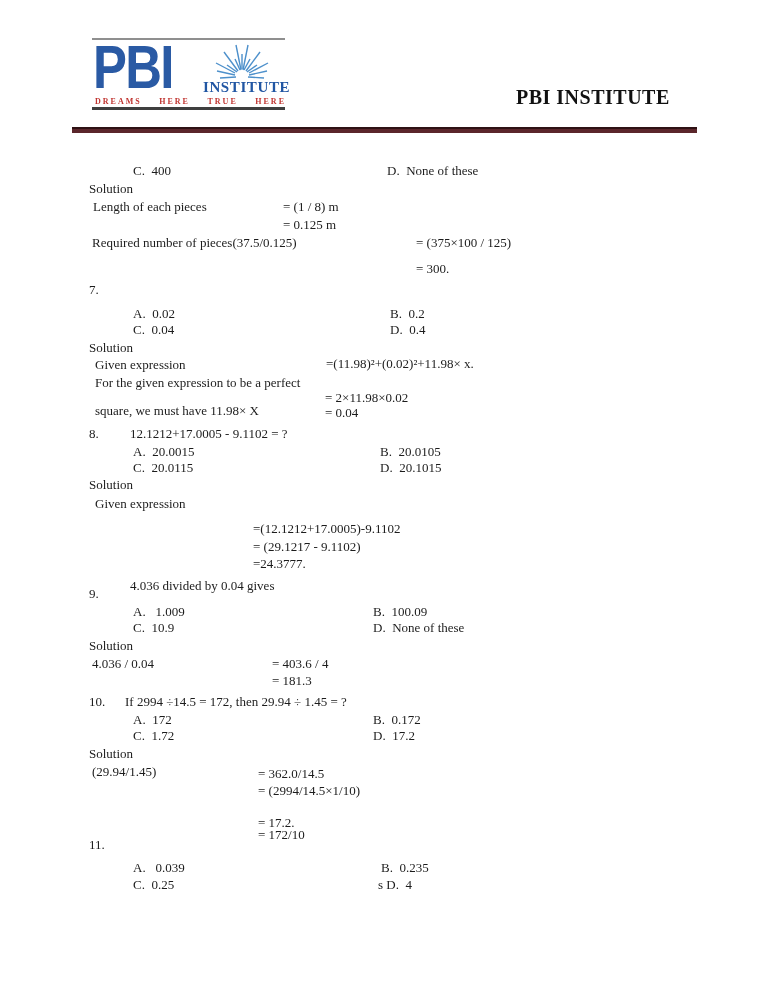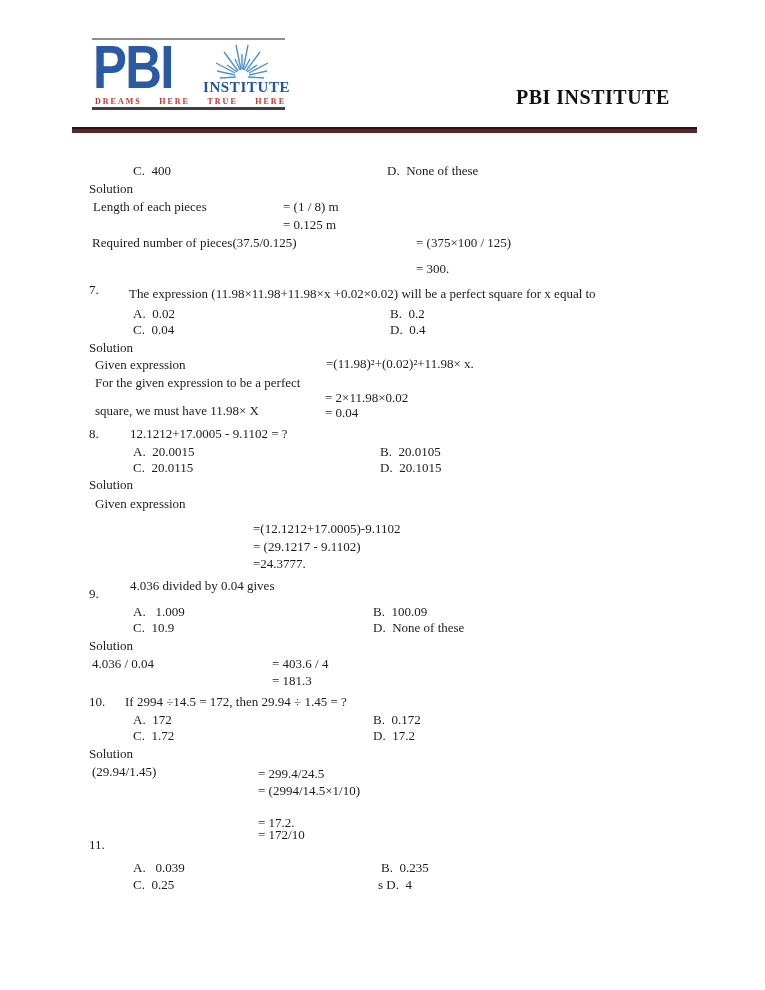--- a/index.html
+++ b/index.html
@@ -62,21 +62,20 @@
 
   <span class="t" style="left:89px;top:181px">Solution</span>
   <span class="t" style="left:93px;top:199px">Length of each pieces</span>
   <span class="t" style="left:283px;top:199px">= (1 / 8) m</span>
   <span class="t" style="left:283px;top:217px">= 0.125 m</span>
   <span class="t" style="left:92px;top:235px">Required number of pieces(37.5/0.125)</span>
   <span class="t" style="left:416px;top:235px">= (375×100 / 125)</span>
   <span class="t" style="left:416px;top:261px">= 300.</span>
 
   <span class="t" style="left:89px;top:282px">7.</span>
-  <span class="t" style="left:129px;top:286px">The expression (11.98×11.98+11.98×x +0.02×0.02) will be a perfect square for x equal to</span>
   <span class="t" style="left:133px;top:306px">A.  0.02</span>
   <span class="t" style="left:390px;top:306px">B.  0.2</span>
   <span class="t" style="left:133px;top:322px">C.  0.04</span>
   <span class="t" style="left:390px;top:322px">D.  0.4</span>
   <span class="t" style="left:89px;top:340px">Solution</span>
   <span class="t" style="left:95px;top:357px">Given expression</span>
   <span class="t" style="left:326px;top:356px">=(11.98)²+(0.02)²+11.98× x.</span>
   <span class="t" style="left:95px;top:375px">For the given expression to be a perfect</span>
   <span class="t" style="left:325px;top:390px">= 2×11.98×0.02</span>
   <span class="t" style="left:95px;top:403px">square, we must have 11.98× X</span>
@@ -106,21 +105,21 @@
   <span class="t" style="left:272px;top:673px">= 181.3</span>
 
   <span class="t" style="left:89px;top:694px">10.</span>
   <span class="t" style="left:125px;top:694px">If 2994 ÷14.5 = 172, then 29.94 ÷ 1.45 = ?</span>
   <span class="t" style="left:133px;top:712px">A.  172</span>
   <span class="t" style="left:373px;top:712px">B.  0.172</span>
   <span class="t" style="left:133px;top:728px">C.  1.72</span>
   <span class="t" style="left:373px;top:728px">D.  17.2</span>
   <span class="t" style="left:89px;top:746px">Solution</span>
   <span class="t" style="left:92px;top:764px">(29.94/1.45)</span>
-  <span class="t" style="left:258px;top:766px">= 299.4/24.5</span>
+  <span class="t" style="left:258px;top:766px">= 362.0/14.5</span>
   <span class="t" style="left:258px;top:783px">= (2994/14.5×1/10)</span>
   <span class="t" style="left:258px;top:827px">= 172/10</span>
   <span class="t" style="left:258px;top:815px">= 17.2.</span>
 
   <span class="t" style="left:89px;top:837px">11.</span>
   <span class="t" style="left:133px;top:860px">A.   0.039</span>
   <span class="t" style="left:381px;top:860px">B.  0.235</span>
   <span class="t" style="left:133px;top:877px">C.  0.25</span>
   <span class="t" style="left:378px;top:877px">s D.  4</span>
 

